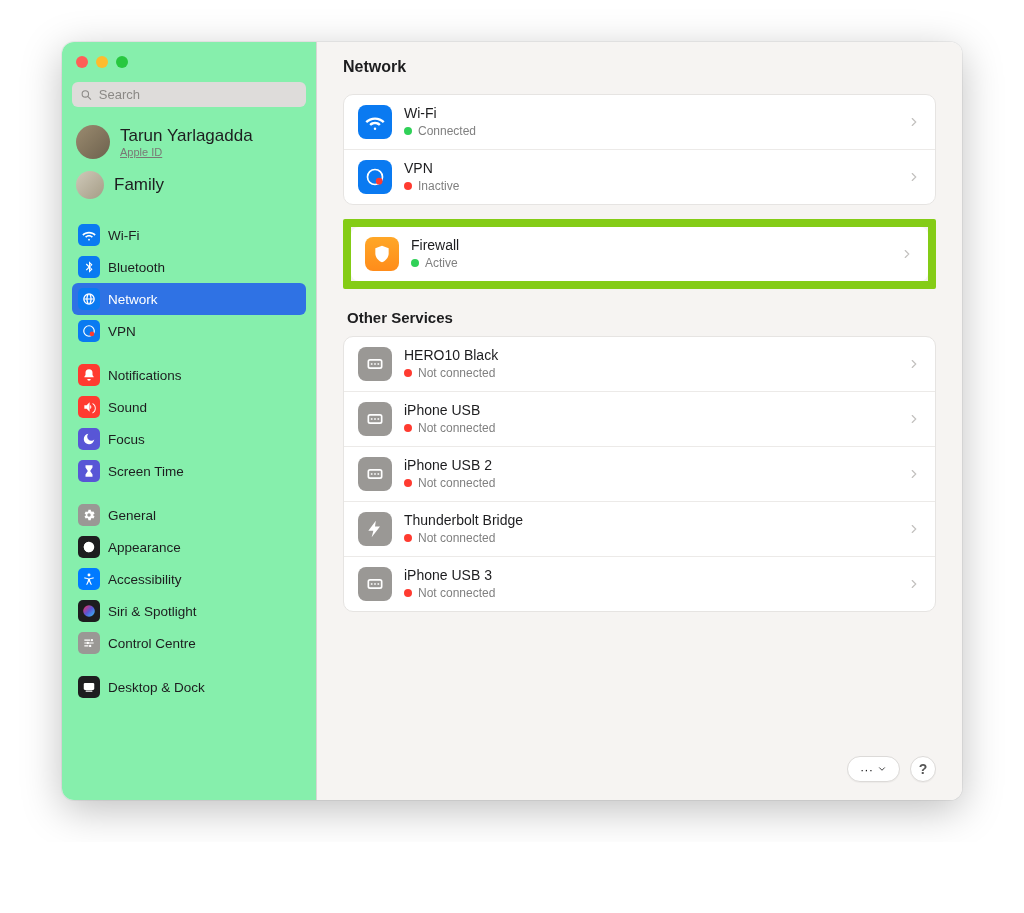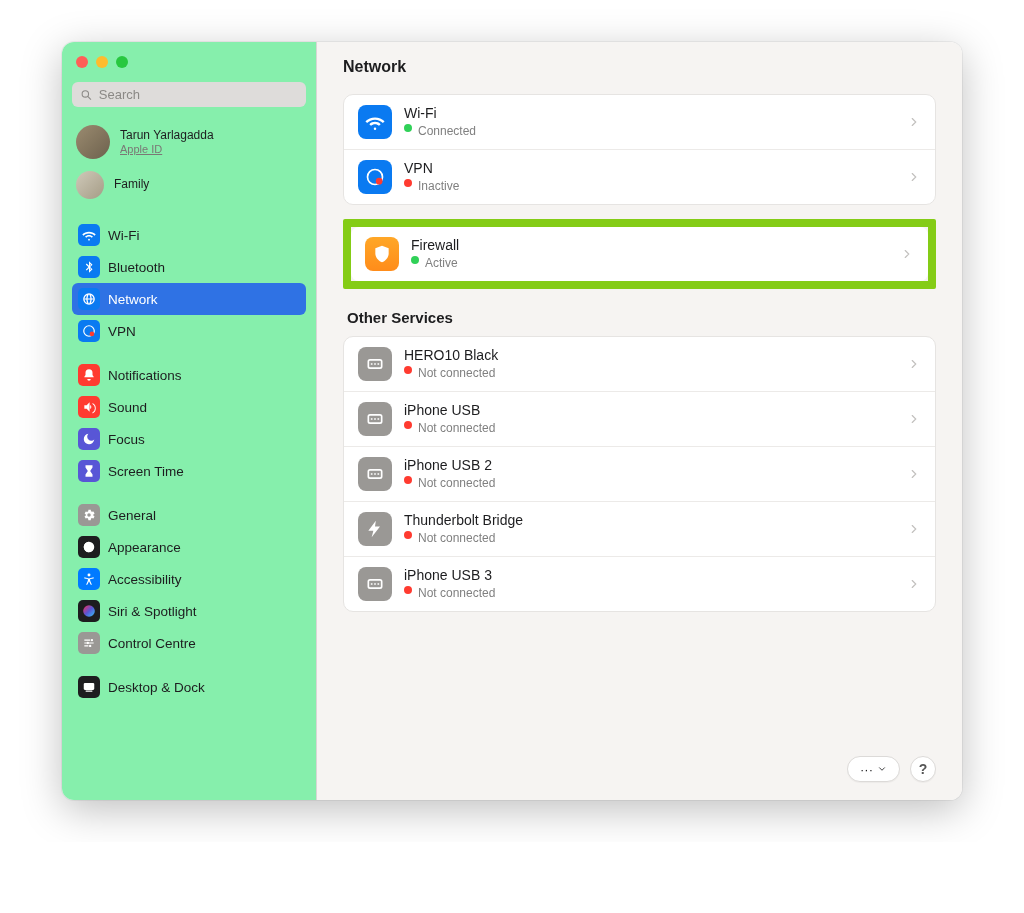--- a/index.html
+++ b/index.html
@@ -63,21 +63,21 @@
     gap: 10px;
     padding: 4px 4px;
     margin-bottom: 4px;
   }
   .avatar {
     width: 34px; height: 34px; border-radius: 50%;
     background: linear-gradient(135deg,#9b8b70,#6d614d);
     flex-shrink: 0;
   }
   .avatar.sm { width: 28px; height: 28px; background: linear-gradient(135deg,#cfc9b9,#a59c86); }
-  .account .name { font-size: 12px; font-weight: 400; line-height: 1.15; }
+  .account .name { font-size: 17px; font-weight: 400; line-height: 1.15; }
   .account .sub { font-size: 11px; color: #7a7875; text-decoration: underline; }
 
   .nav-group { margin-top: 12px; }
   .nav-item {
     display: flex; align-items: center; gap: 8px;
     padding: 5px 6px; border-radius: 6px;
     font-size: 13.5px;
     cursor: default;
   }
   .nav-item.selected { background: #2f72e4; color: #fff; }
@@ -123,21 +123,21 @@
   }
   .row:last-child { border-bottom: none; }
   .row .big-icon {
     width: 34px; height: 34px; border-radius: 8px;
     display: flex; align-items: center; justify-content: center;
     margin-right: 12px; flex-shrink: 0;
   }
   .row .big-icon svg { width: 20px; height: 20px; fill: #fff; }
   .row-text { display: flex; flex-direction: column; line-height: 1.2; flex: 1; }
   .row-title { font-size: 14px; font-weight: 500; }
-  .row-sub { font-size: 12px; color: #808080; display: flex; gap: 6px; margin-top: 2px;}
+  .row-sub { font-size: 12px; color: #808080; display: flex; align-items: center; gap: 6px; margin-top: 2px;}
   .status-dot { width: 8px; height: 8px; border-radius: 50%; display: inline-block; }
   .status-green { background: #30d158; }
   .status-red { background: #ff3b30; }
   .chev {
     color: #c2c0be;
   }
 
   .highlight-wrap {
     border: 8px solid #84cc16;
     border-radius: 2px;

